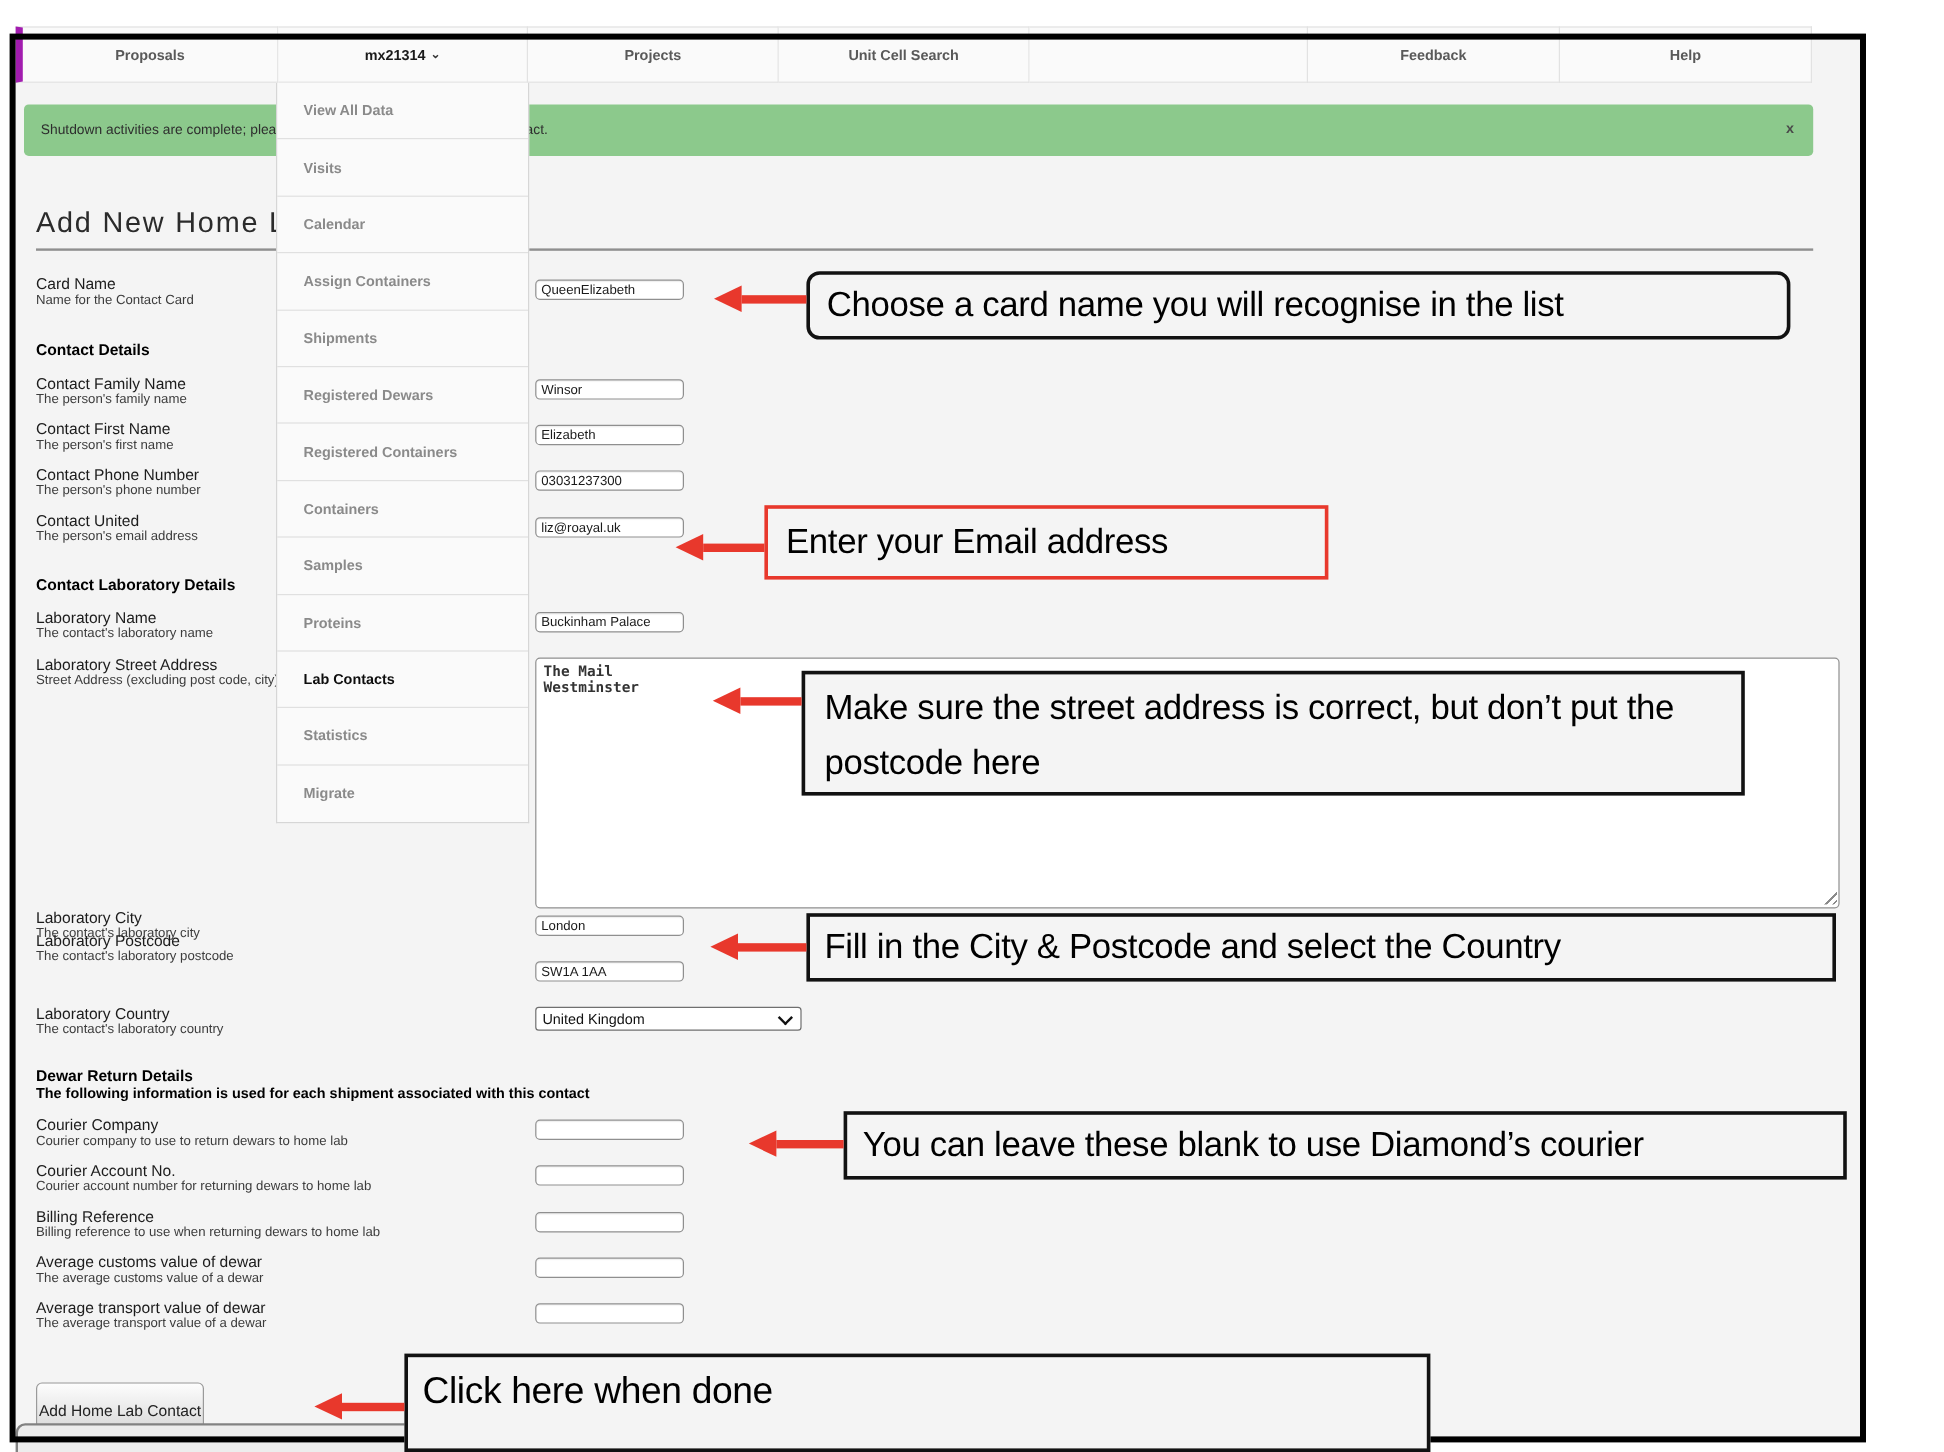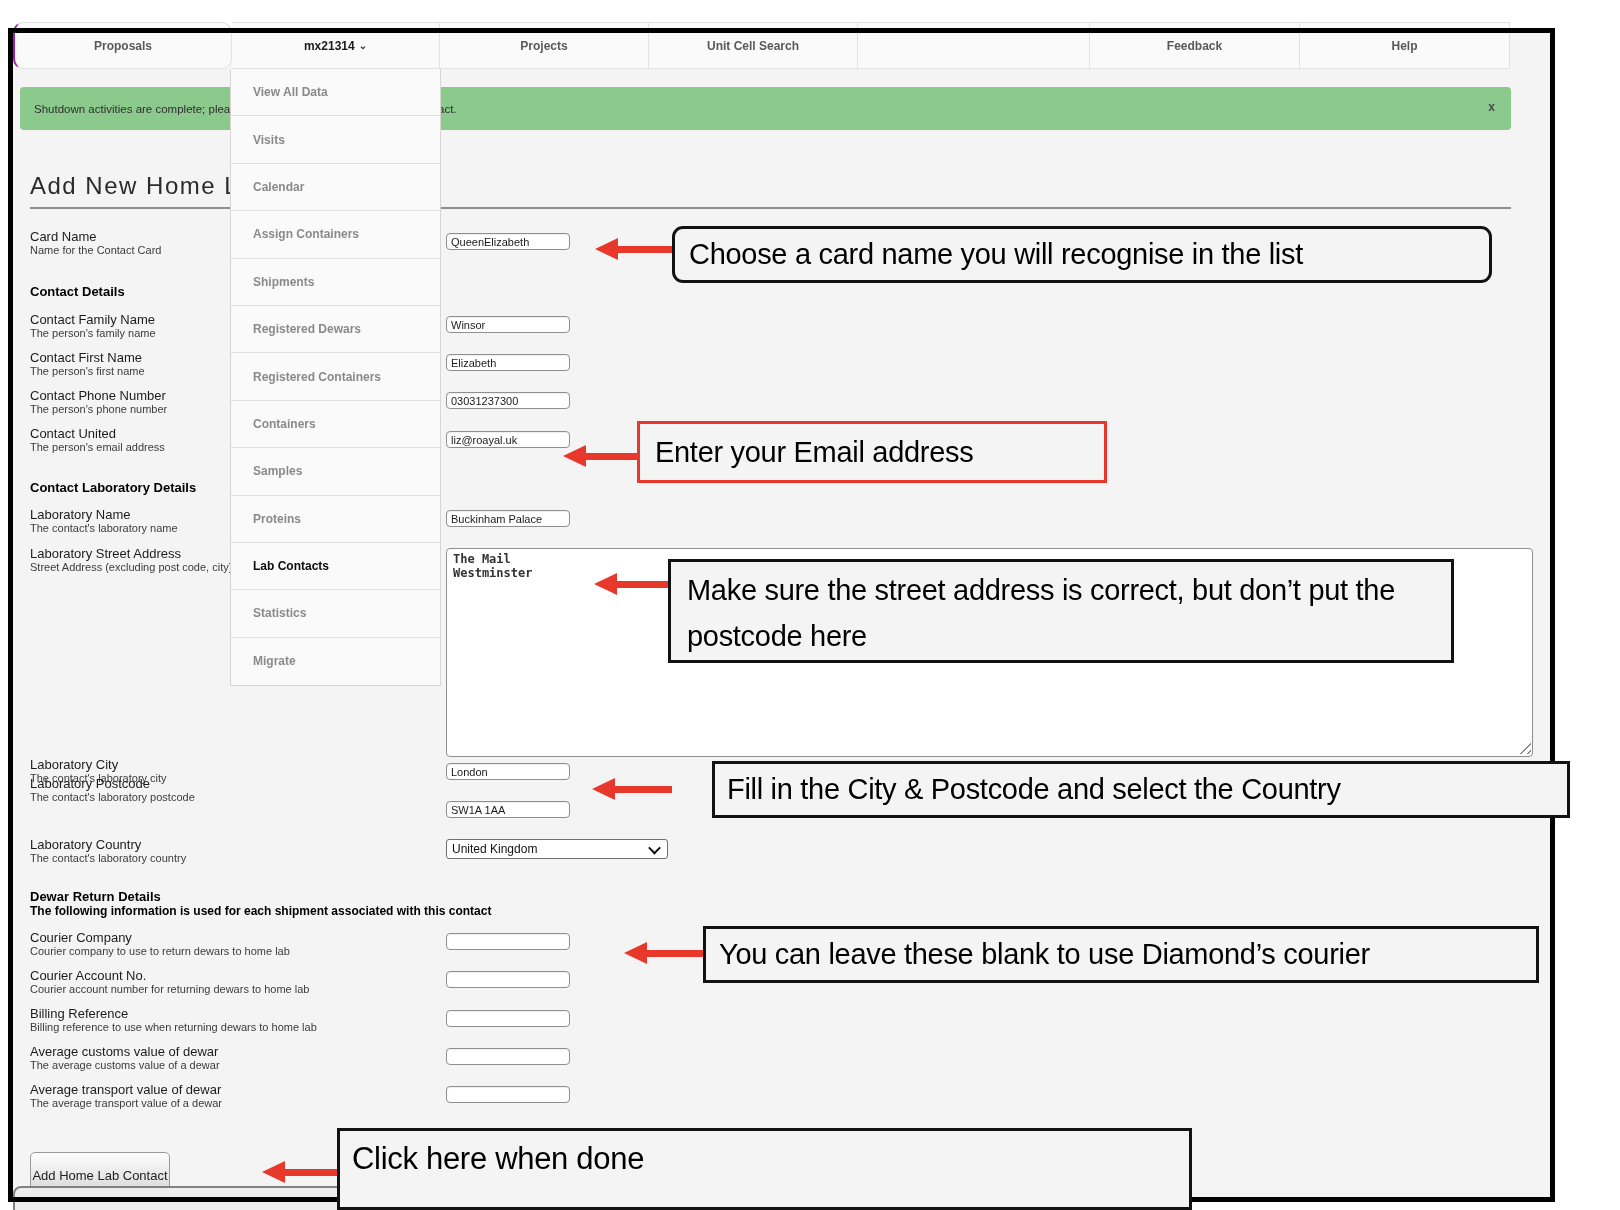--- a/index.html
+++ b/index.html
@@ -10,21 +10,21 @@
   #frame-bg { position:absolute; left:8px; top:28px; width:1547px; height:1174px;
               background:#f4f4f4; z-index:0; }
   #frame-border { position:absolute; left:8px; top:28px; width:1547px; height:1174px;
               border:5px solid #000; z-index:50; pointer-events:none; }
 
   
   #nav { position:absolute; left:13px; top:22px; width:1497px; height:47px; display:flex; z-index:10; }
   .nav-cell { height:47px; background:#fafafa; border:1px solid #e2e2e2; border-left:none;
               display:flex; align-items:center; justify-content:center; gap:4px;
               font-size:12px; font-weight:bold; color:#595959; cursor:pointer; }
-  .nav-cell:first-child { border-left:2px solid #a21caf;border-radius:10px; }
+  .nav-cell:first-child { border-left:6px solid #a21caf; }
   .nav-cell.active { color:#1a1a1a;align-items:center; }
   .nav-caret { font-size:10px; color:#333; line-height:10px; }
 
   
   #banner { position:absolute; left:20px; top:87px; width:1491px; height:43px;
             background:#8cc98c; border-radius:4px; z-index:10;
             display:flex; align-items:center; font-size:11.5px; color:#2e2e2e; }
   #banner .msg { padding-left:14px; white-space:nowrap; overflow:hidden; }
   #banner .close { position:absolute; right:16px; top:13px; font-size:12px; font-weight:bold;
             color:#4a4a4a; cursor:pointer; }
@@ -82,21 +82,21 @@
   .arrow .head { width:0; height:0; border-top:11px solid transparent; border-bottom:11px solid transparent;
           border-right:23px solid #e8382c; }
   .arrow .shaft { flex:1; height:7px; background:#e8382c; }
 
   #a1-box { left:672px; top:226px; width:820px; height:57px; font-size:29px; line-height:51px; padding-left:14px;border-radius:11px; }
   #a1-arrow { left:595px; top:238px; width:77px; }
   #a2-box { left:637px; top:421px; width:470px; height:62px; font-size:29px; line-height:56px; padding-left:15px; }
   #a2-arrow { left:563px; top:445px; width:74px; }
   #a3-box { left:668px; top:559px; width:786px; height:104px; font-size:29px; line-height:46px; padding:5px 16px; }
   #a3-arrow { left:594px; top:573px; width:74px; }
-  #a4-box { left:672px; top:761px; width:858px; height:57px; font-size:29px; line-height:51px; padding-left:12px;margin-left:40px; }
+  #a4-box { left:672px; top:761px; width:858px; height:57px; font-size:29px; line-height:51px; padding-left:12px; }
   #a4-arrow { left:592px; top:778px; width:80px; }
   #a5-box { left:703px; top:926px; width:836px; height:57px; font-size:29px; line-height:51px; padding-left:13px; }
   #a5-arrow { left:624px; top:942px; width:79px; }
   #a6-box { left:337px; top:1128px; width:855px; height:82px; font-size:31px; line-height:44px; padding:6px 0 0 12px; }
   #a6-arrow { left:262px; top:1161px; width:75px; }
 
   
   #l-card{top:229px} #i-card{top:233px}
   #h-contact{top:284px}
   #l-family{top:312px} #i-family{top:316px}

